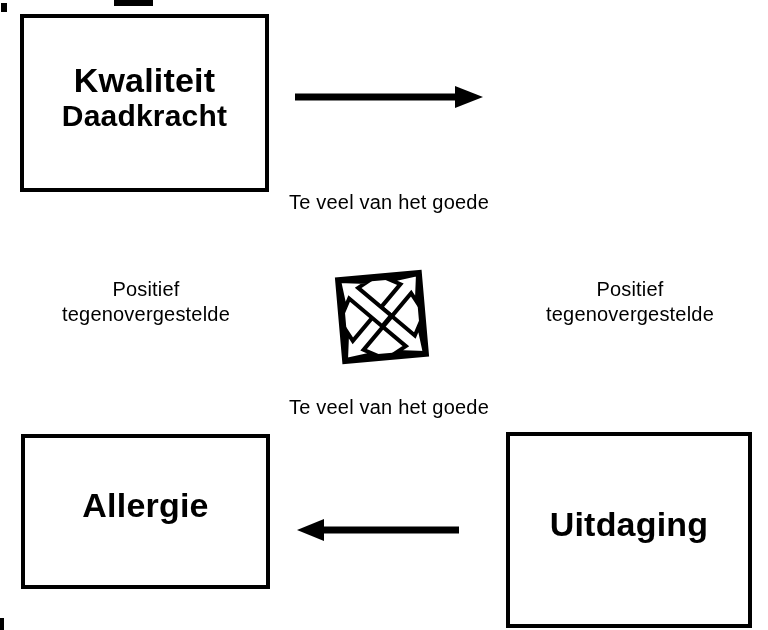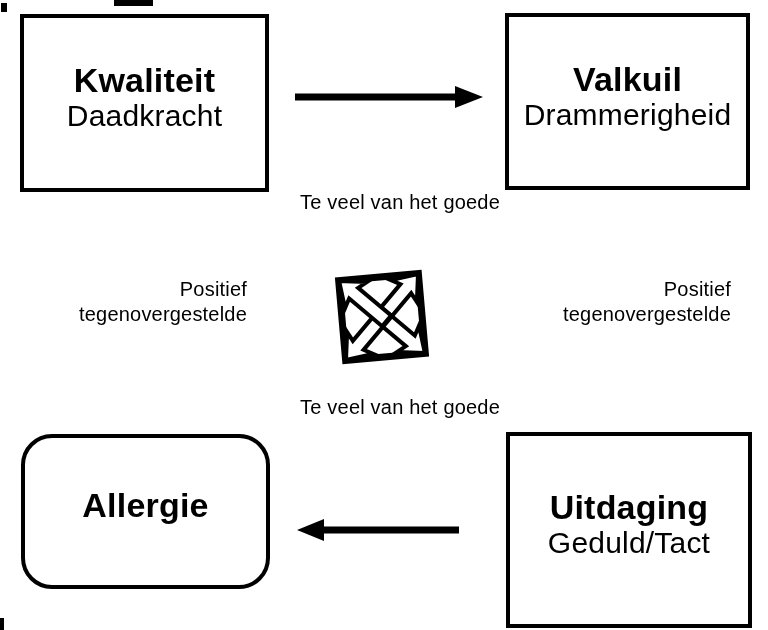--- a/index.html
+++ b/index.html
@@ -6,47 +6,42 @@
   .canvas {
     position:relative; width:768px; height:630px; background:#ffffff;
     font-family:"Liberation Sans", sans-serif; color:#000; overflow:hidden;
   }
   .qbox {
     position:absolute; box-sizing:border-box; border:4px solid #000; background:#fff;
     display:flex; flex-direction:column; align-items:center; justify-content:center;
     text-align:center; padding-bottom:12px;
   }
   .qline1 { font-weight:bold; font-size:34px; line-height:1.12; letter-spacing:0.2px; }
-  .qline2 { font-weight:normal; font-size:30px; line-height:1.12; letter-spacing:0.2px; }
-  .lbl { position:absolute; font-size:20px; line-height:25px; text-align:right; letter-spacing:0.2px; }
+  .qline2 { font-weight:bold; font-size:30px; line-height:1.12; letter-spacing:0.2px; }
+  .lbl { position:absolute; font-size:20px; line-height:25px; text-align:center; letter-spacing:0.2px; }
   .artifact { position:absolute; background:#000; }
   svg { position:absolute; display:block; }
 </style>
 </head>
 <body>
 
 <div class="canvas">
 
   <div class="qbox" style="left:20px; top:14px; width:249px; height:178px;">
     <div class="qline1">Kwaliteit</div>
     <div class="qline2">Daadkracht</div>
   </div>
 
-  <div class="qbox" style="left:505px; top:13px; width:245px; height:177px;">
-    <div class="qline1">Valkuil</div>
-    <div class="qline2">Drammerigheid</div>
-  </div>
 
-  <div class="qbox" style="left:21px; top:434px; width:249px; height:155px;border-radius:31px;">
+  <div class="qbox" style="left:21px; top:434px; width:249px; height:155px;">
     <div class="qline1">Allergie</div>
   </div>
 
   <div class="qbox" style="left:506px; top:432px; width:246px; height:196px;">
     <div class="qline1">Uitdaging</div>
-    <div class="qline2">Geduld/Tact</div>
   </div>
 
   <svg style="left:293px; top:83px;" width="192" height="28" viewBox="0 0 192 28">
     <line x1="2" y1="14" x2="166" y2="14" stroke="#000" stroke-width="7"></line>
     <polygon points="162,3 190,14 162,25" fill="#000"></polygon>
   </svg>
 
   <svg style="left:295px; top:516px;" width="166" height="28" viewBox="0 0 166 28">
     <polygon points="29,3 2,14 29,25" fill="#000"></polygon>
     <line x1="26" y1="14" x2="164" y2="14" stroke="#000" stroke-width="7"></line>

